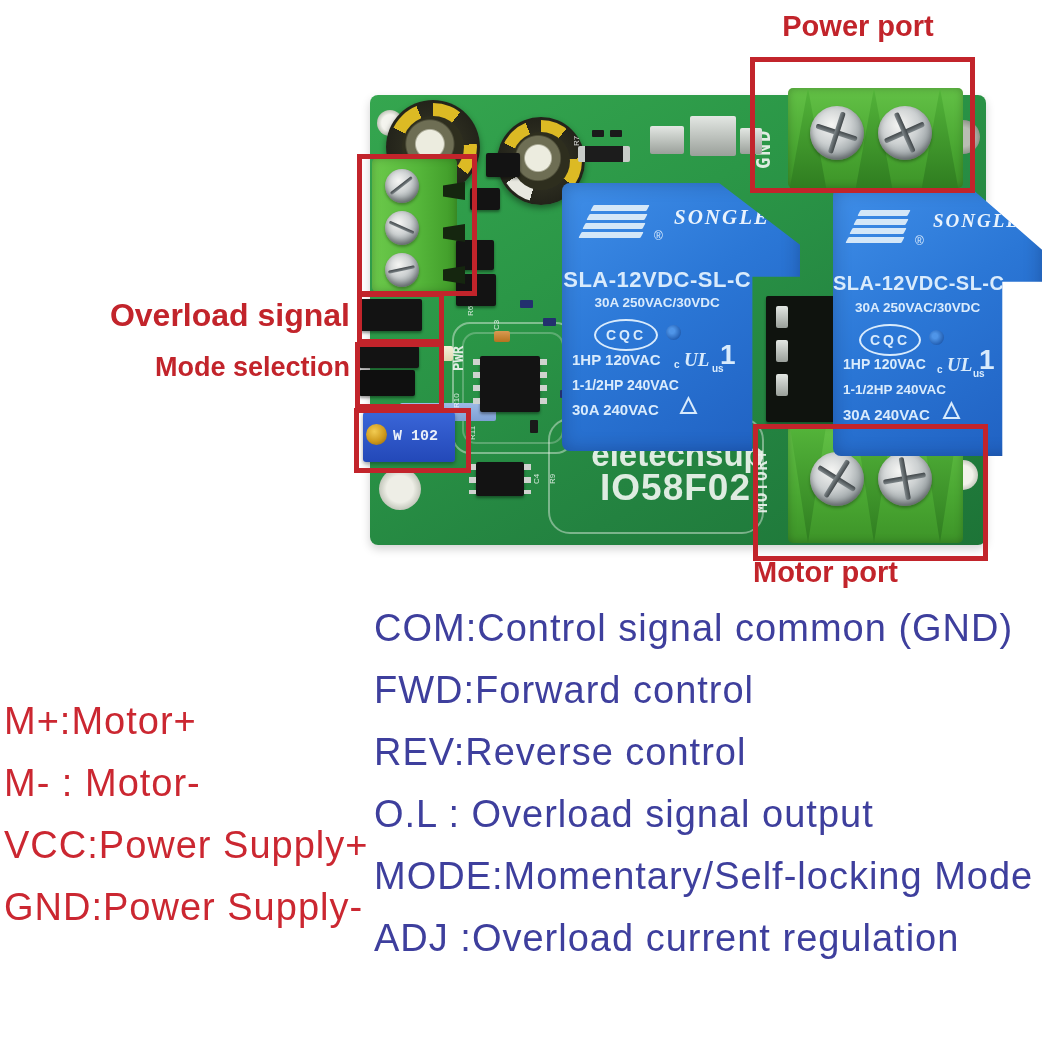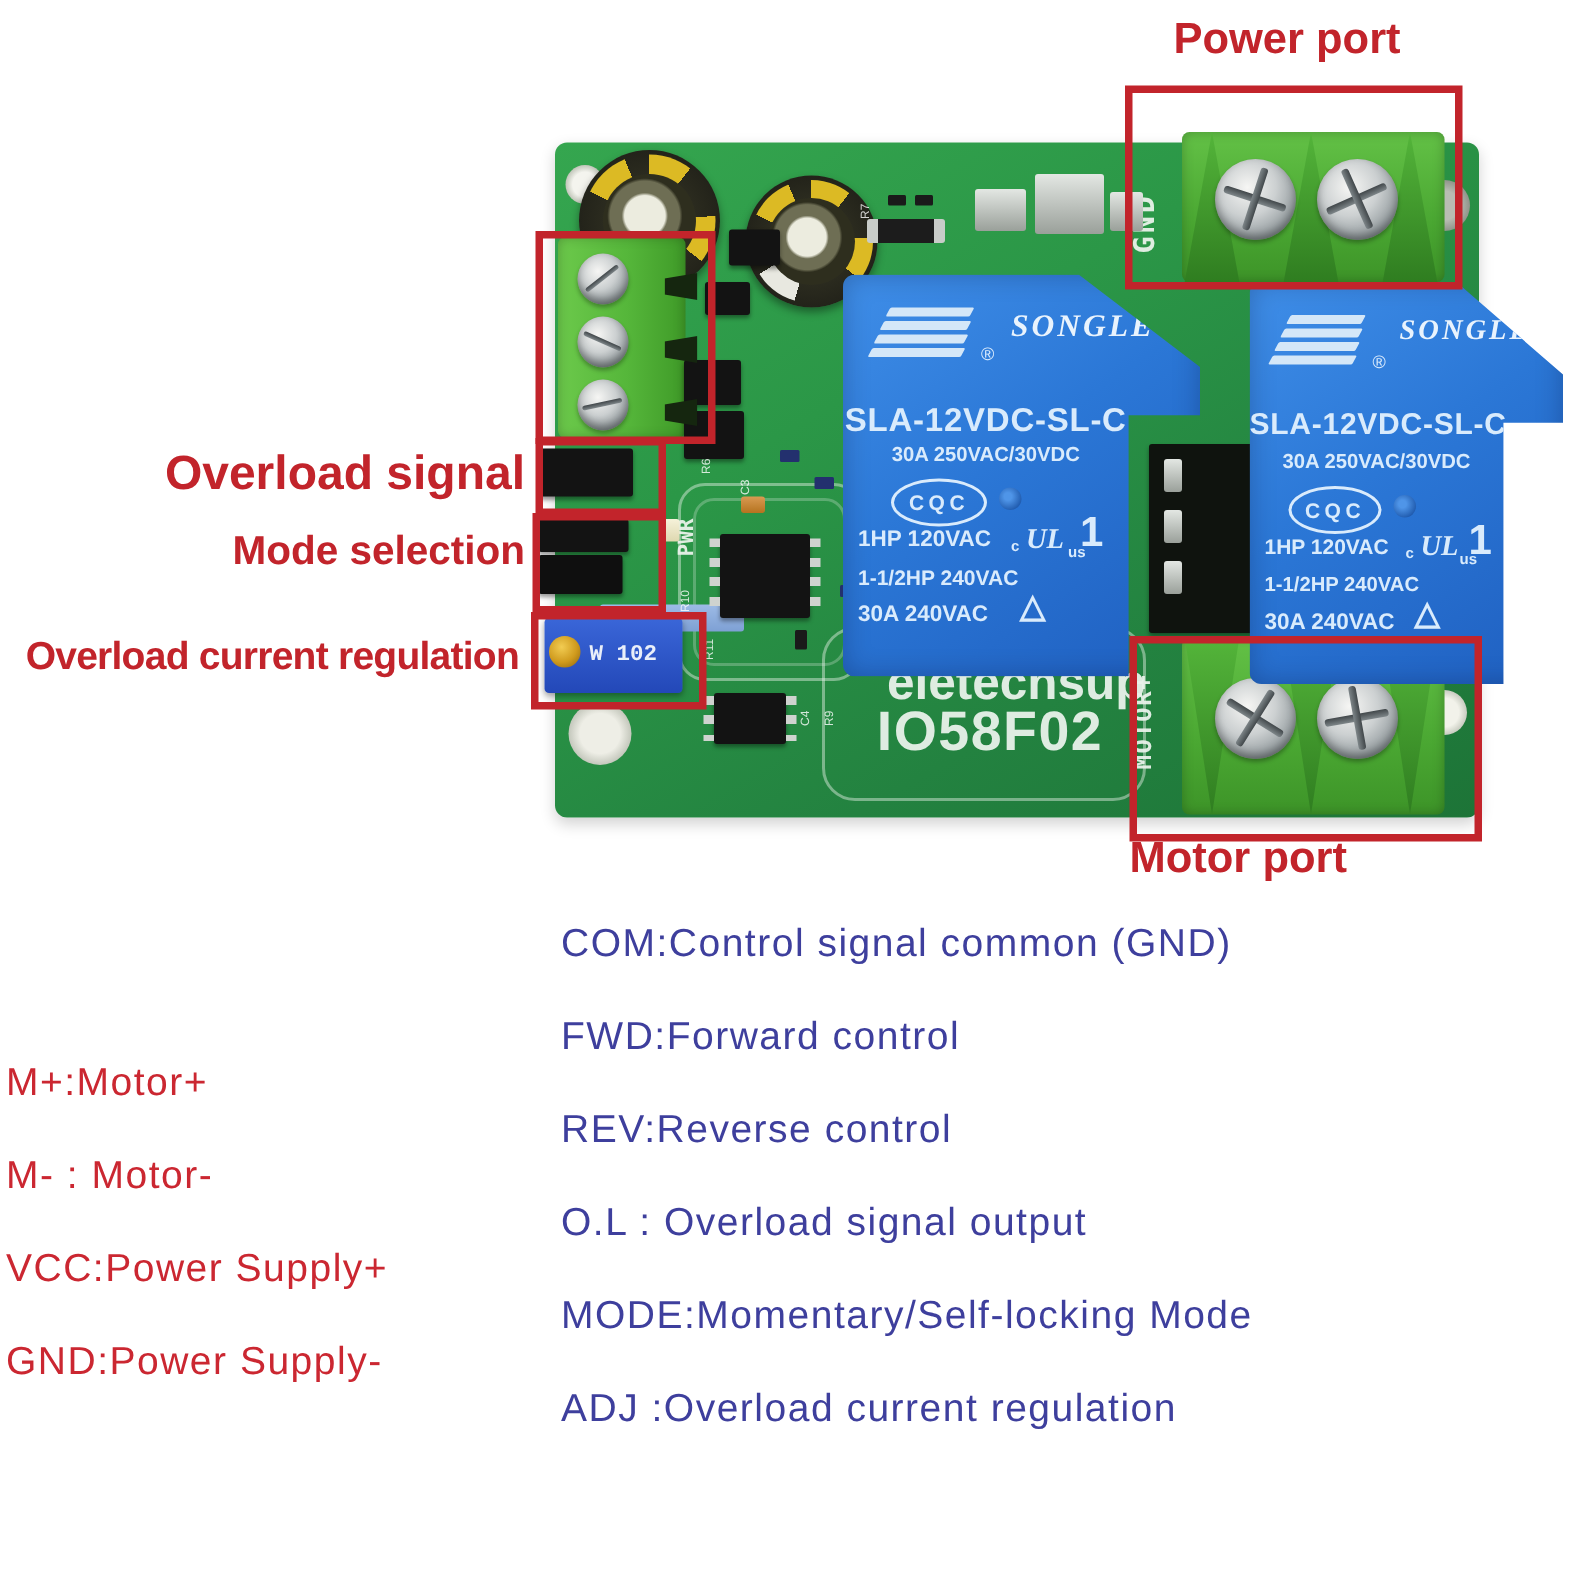--- a/index.html
+++ b/index.html
@@ -74,21 +74,21 @@
   
   #pot{left:363px;top:412px;width:92px;height:50px;z-index:4;border-radius:3px;
        background:linear-gradient(180deg,#3a66d8,#2348b8);box-shadow:0 2px 4px rgba(0,0,0,.35);}
   #pot-screw{left:366px;top:424px;width:21px;height:21px;border-radius:50%;z-index:5;
              background:radial-gradient(circle at 40% 35%,#f2cc52,#cf9a1d 55%,#8a610e 100%);}
 
   
   .rbox{border:5px solid #c2242b;z-index:10;}
   .lab{position:absolute;color:#c2242b;font-weight:bold;white-space:nowrap;z-index:11;}
   .lab.r{text-align:right;}
-  .legend{position:absolute;z-index:11;font-size:26px;line-height:62px;letter-spacing:1px;white-space:nowrap;}
+  .legend{position:absolute;z-index:11;font-size:38px;line-height:62px;letter-spacing:1px;white-space:nowrap;}
   #legend-red{left:4px;top:690px;color:#cb2731;}
   #legend-blue{left:374px;top:597px;color:#3e3f9d;}
 </style>
 </head>
 <body>
 
 <div id="canvas">
 
   <div id="pcb" class="abs"></div>
 
@@ -202,21 +202,21 @@
   <div class="abs ref vtext" style="left:466px;top:302px;height:18px;">R6</div>
   <div class="abs ref vtext" style="left:492px;top:316px;height:18px;">C3</div>
   <div class="abs ref vtext" style="left:452px;top:390px;height:22px;">R10</div>
   <div class="abs ref vtext" style="left:468px;top:422px;height:22px;">R11</div>
   <div class="abs ref vtext" style="left:548px;top:470px;height:18px;">R9</div>
   <div class="abs ref vtext" style="left:532px;top:470px;height:18px;">C4</div>
 
   <div class="abs silk vtext" style="left:450px;top:334px;width:20px;height:48px;font-size:14px;">PWR</div>
 
   <div class="abs silk" style="left:570px;top:436px;width:215px;text-align:center;font-size:33px;font-family:'Liberation Sans',sans-serif;">eletechsup</div>
-  <div class="abs silk" style="left:570px;top:467px;width:180px;text-align:center;font-size:37px;letter-spacing:1px;font-family:'Liberation Sans',sans-serif;">IO58F02</div>
+  <div class="abs silk" style="left:600px;top:467px;width:180px;font-size:37px;letter-spacing:1px;font-family:'Liberation Sans',sans-serif;">IO58F02</div>
 
   <div class="relay" style="left:562px;top:183px;width:238px;height:268px;--bw:80%;">
     <span class="stripe" style="left:30px;top:22px;width:56px;"></span>
     <span class="stripe" style="left:26px;top:31px;width:58px;"></span>
     <span class="stripe" style="left:22px;top:40px;width:60px;"></span>
     <span class="stripe" style="left:18px;top:49px;width:62px;"></span>
     <span class="abs" style="left:92px;top:46px;font-size:12px;color:#dcecfd;">®</span>
     <span class="songle" style="left:112px;top:22px;font-size:21px;">SONGLE</span>
     <div class="rtxt r-model">SLA-12VDC-SL-C</div>
     <div class="rtxt r-main">30A  250VAC/30VDC</div>
@@ -256,21 +256,20 @@
   <div class="abs rbox" style="left:750px;top:57px;width:215px;height:126px;"></div>
   <div class="abs rbox" style="left:357px;top:154px;width:110px;height:132px;"></div>
   <div class="abs rbox" style="left:357px;top:292px;width:77px;height:42px;"></div>
   <div class="abs rbox" style="left:355px;top:342px;width:79px;height:57px;"></div>
   <div class="abs rbox" style="left:354px;top:408px;width:107px;height:55px;"></div>
   <div class="abs rbox" style="left:753px;top:424px;width:225px;height:127px;"></div>
 
   <div class="lab" style="left:752px;top:10px;width:212px;text-align:center;font-size:29px;">Power port</div>
   <div class="lab r" style="left:0;top:297px;width:350px;font-size:32px;">Overload signal</div>
   <div class="lab r" style="left:0;top:352px;width:350px;font-size:27px;">Mode selection</div>
-  <div class="lab r" style="left:0;top:422px;width:346px;font-size:26px;letter-spacing:-0.5px;">Overload current regulation</div>
   <div class="lab" style="left:753px;top:556px;width:225px;text-align:left;font-size:29px;">Motor port</div>
 
   <div id="legend-red" class="legend">
     <div>M+:Motor+</div>
     <div>M- : Motor-</div>
     <div>VCC:Power Supply+</div>
     <div>GND:Power Supply-</div>
   </div>
 
   <div id="legend-blue" class="legend">

